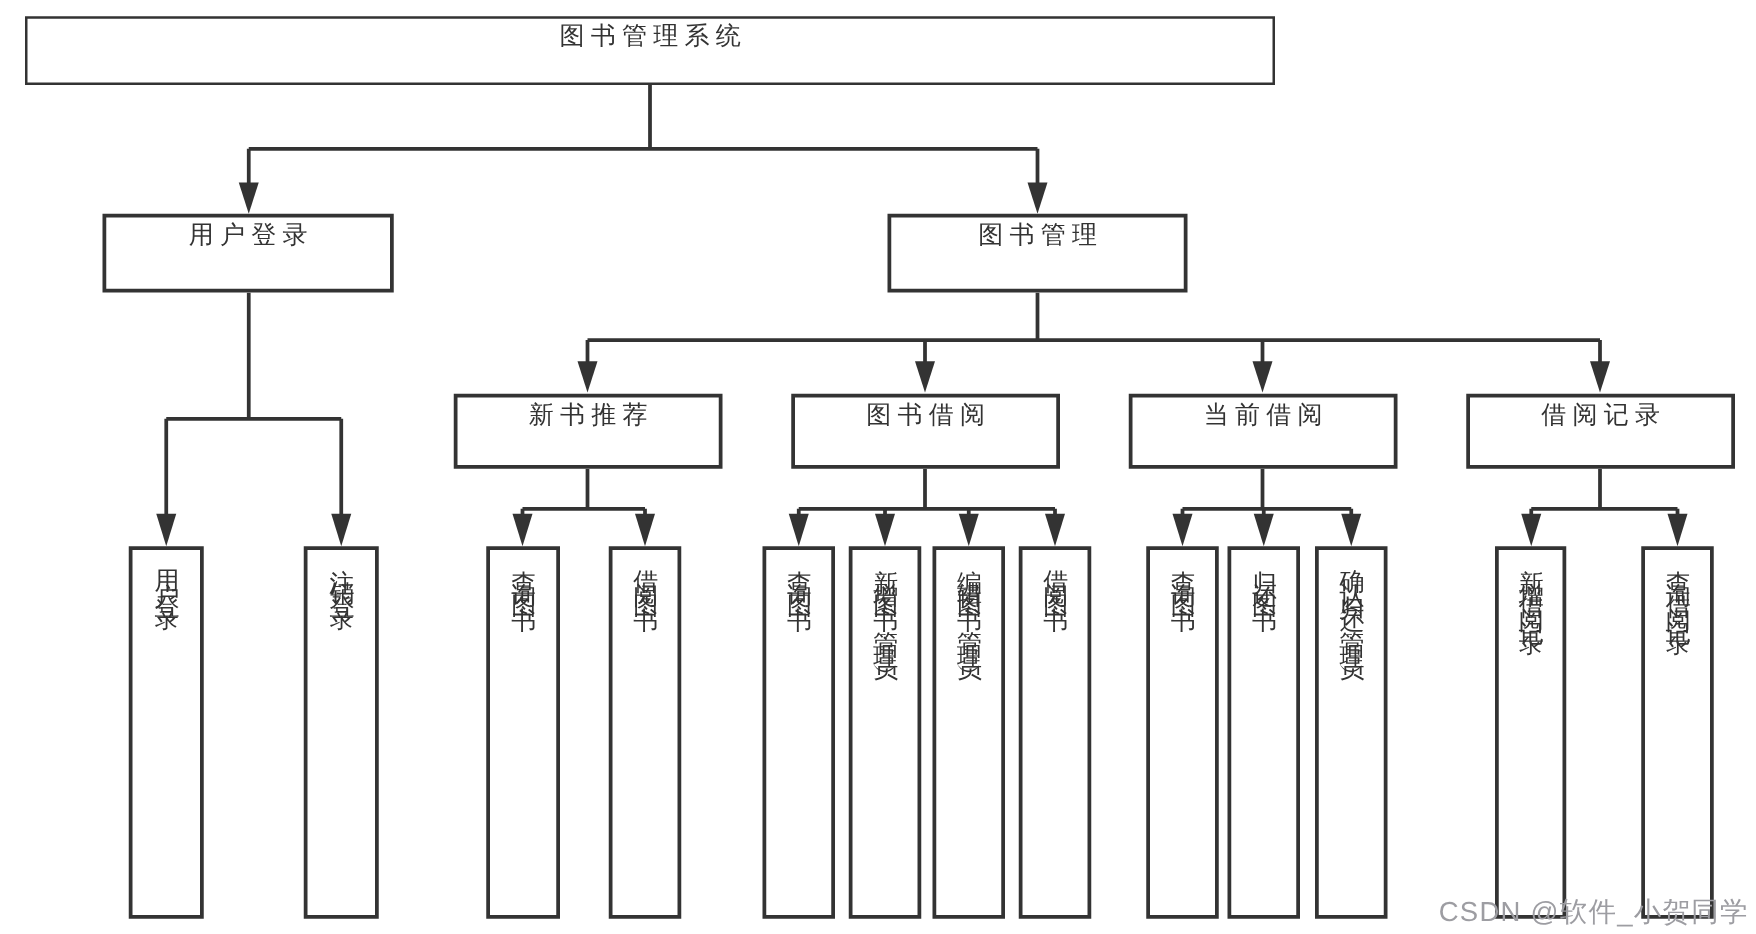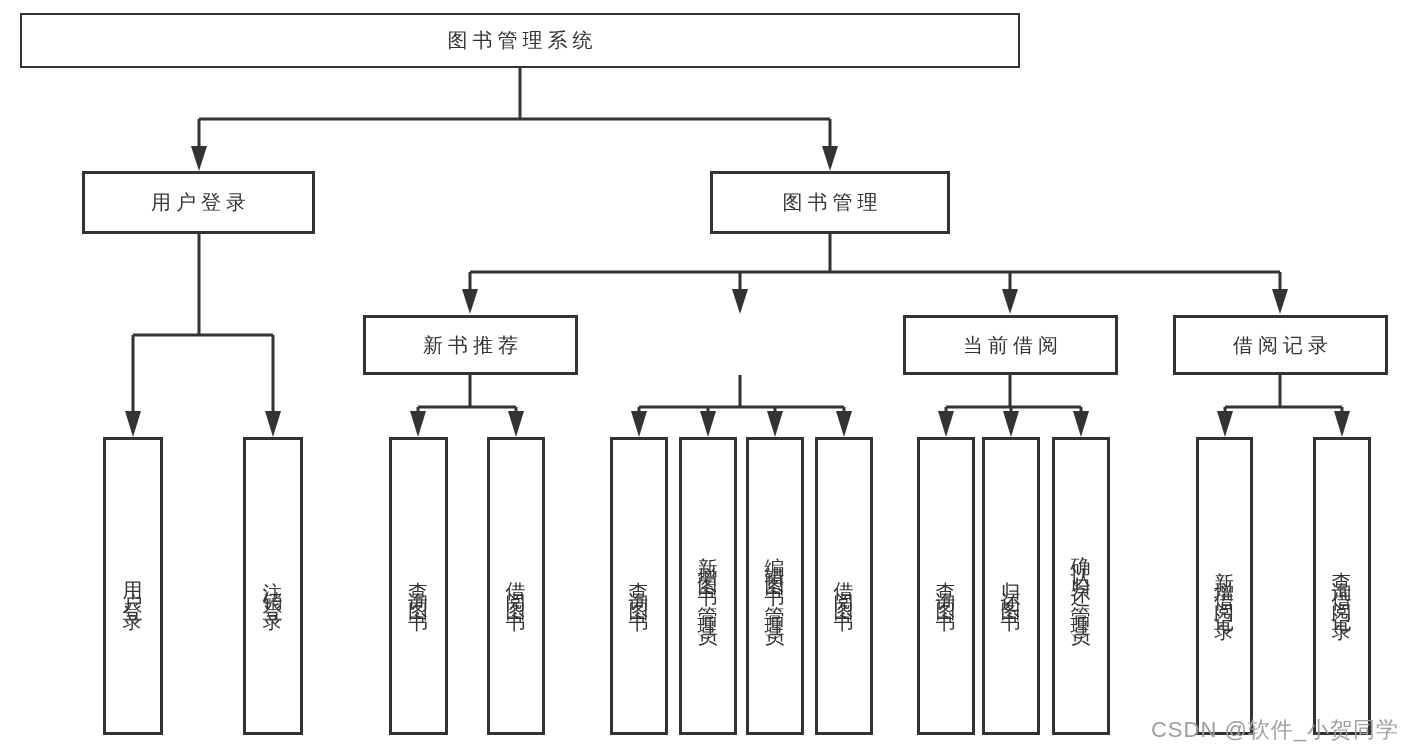--- a/index.html
+++ b/index.html
@@ -11,21 +11,21 @@
   html,body{margin:0;padding:0;background:var(--bg);}
   body{font-family:"Liberation Sans","DejaVu Sans",sans-serif;}
   .canvas{position:relative;width:1405px;height:747px;background:var(--bg);overflow:hidden;}
   .connectors{position:absolute;left:0;top:0;width:1405px;height:747px;pointer-events:none;}
   .connectors path{stroke:var(--line);stroke-width:3;fill:none;}
   .connectors polygon{fill:var(--line);stroke:none;}
   .box{
     position:absolute;
     background:#fff;
     border:3px solid var(--line);
-    display:flex;align-items:center;justify-content:center;
+    display:flex;align-items:flex-start;justify-content:center;
     box-sizing:border-box;
     color:var(--text);
   }
   .box.root{border-width:2px;}
   .h-label{
     font-size:20px;
     letter-spacing:5px;
     padding-left:5px; 
     color:var(--text);
     white-space:nowrap;
@@ -111,20 +111,23 @@
   <div class="box" style="left:82px;top:171px;width:233px;height:63px;">
     <span class="h-label">用户登录</span>
   </div>
   <div class="box" style="left:363px;top:315px;width:215px;height:60px;">
     <span class="h-label">新书推荐</span>
   </div>
 
   <div class="box" style="left:710px;top:171px;width:240px;height:63px;">
     <span class="h-label">图书管理</span>
   </div>
+  <div class="box" style="left:633px;top:315px;width:215px;height:60px;">
+    <span class="h-label">图书借阅</span>
+  </div>
   <div class="box" style="left:903px;top:315px;width:215px;height:60px;">
     <span class="h-label">当前借阅</span>
   </div>
   <div class="box" style="left:1173px;top:315px;width:215px;height:60px;">
     <span class="h-label">借阅记录</span>
   </div>
 
   <div class="box" style="left:103px;top:437px;width:60px;height:298px;">
     <span class="v-label">用户登录</span>
   </div>

